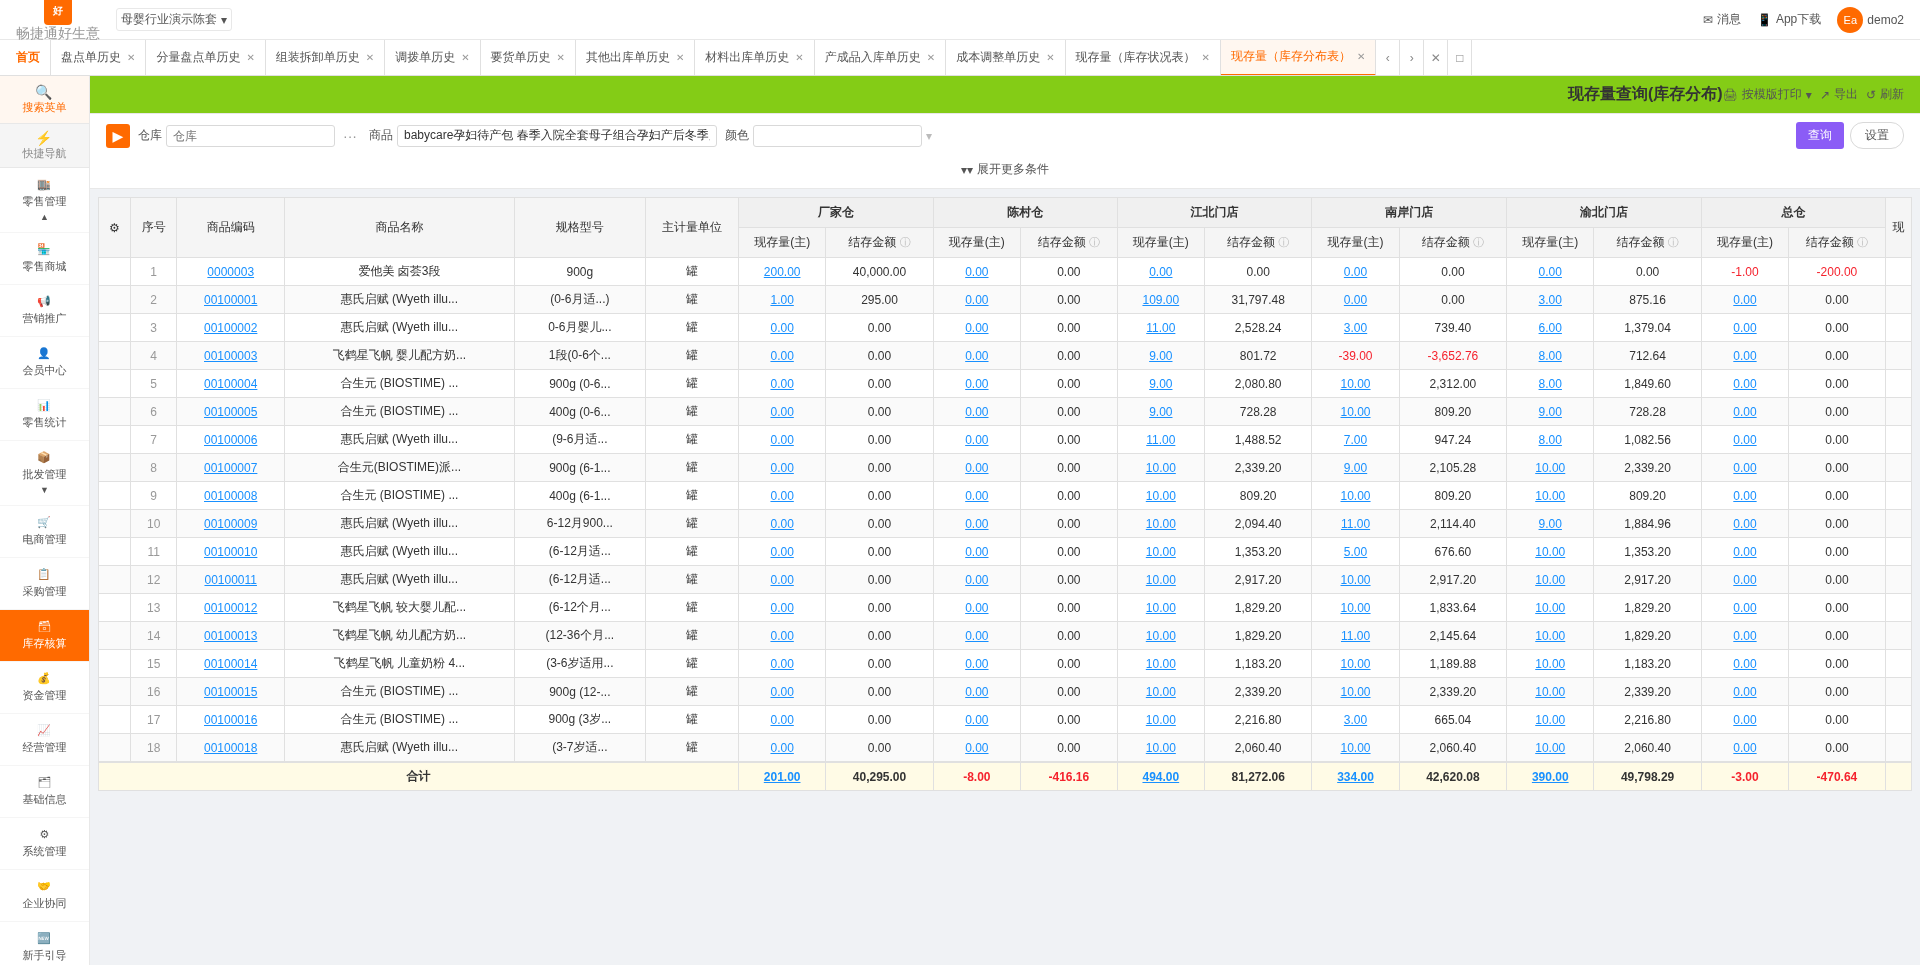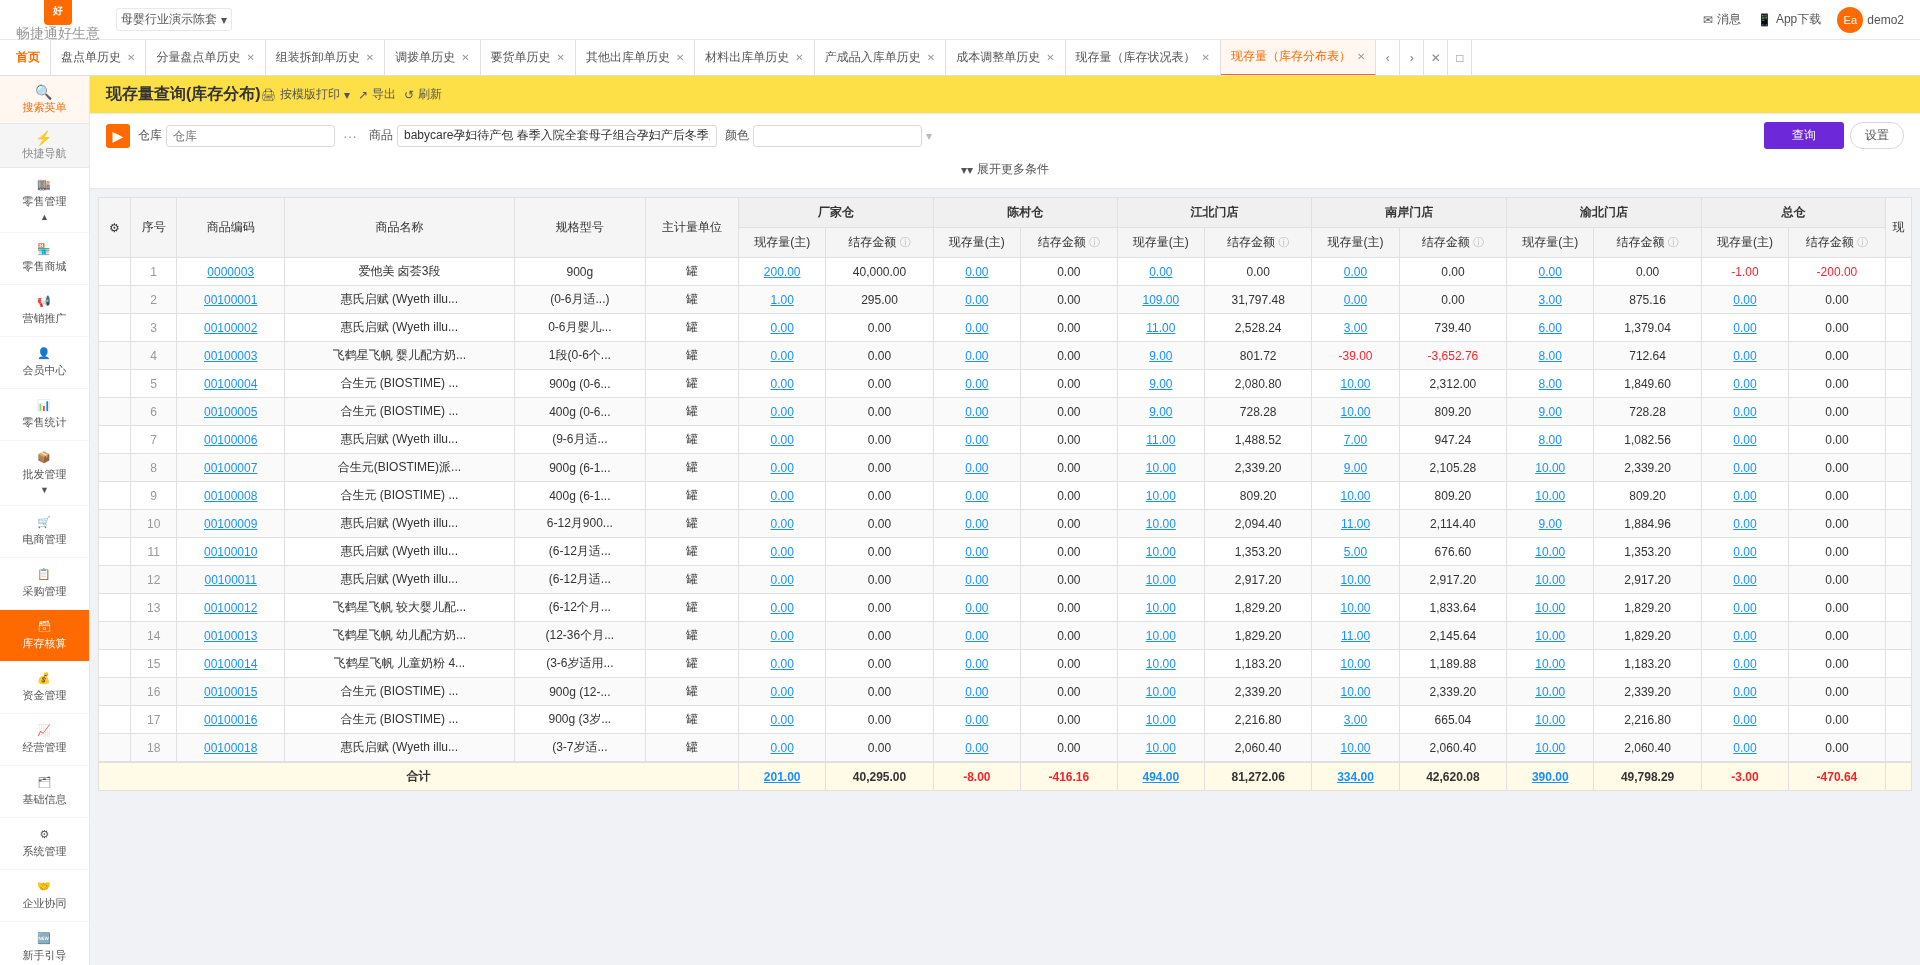--- a/index.html
+++ b/index.html
@@ -31,34 +31,34 @@
     .sidebar { width: 90px; background: #fff; border-right: 1px solid #e8e8e8; display: flex; flex-direction: column; flex-shrink: 0; overflow-y: auto; }
     .sidebar-item { display: flex; flex-direction: column; align-items: center; justify-content: center; padding: 10px 4px; cursor: pointer; color: #555; font-size: 11px; gap: 3px; border-bottom: 1px solid #f5f5f5; }
     .sidebar-item.active { background: #ff6a00; color: #fff; }
     .sidebar-search { background: #fff7f0; color: #ff6a00; font-size: 11px; padding: 8px 4px; text-align: center; border-bottom: 1px solid #e8e8e8; cursor: pointer; }
     .sidebar-nav { background: #f5f5f5; color: #888; font-size: 11px; padding: 6px 4px; text-align: center; border-bottom: 1px solid #e8e8e8; cursor: pointer; }
 
     
     .content { flex: 1; background: #f0f2f5; display: flex; flex-direction: column; overflow: hidden; }
 
     
-    .page-header { background: #fde047; padding: 8px 16px; display: flex; align-items: center; justify-content: flex-start; border-bottom: 1px solid #e8e8e8; }
+    .page-header { background: #84cc16; padding: 8px 16px; display: flex; align-items: center; justify-content: flex-end; border-bottom: 1px solid #e8e8e8; }
     .page-title { font-size: 16px; font-weight: bold; color: #333; }
     .page-header-actions { display: flex; align-items: center; gap: 8px; }
     .btn-action { display: flex; align-items: center; gap: 4px; font-size: 12px; color: #555; cursor: pointer; }
 
     
     .filter-bar { background: #fff; padding: 8px 16px; display: flex; align-items: center; gap: 8px; flex-wrap: wrap; border-bottom: 1px solid #e8e8e8; }
     .filter-expand-btn { width: 24px; height: 24px; background: #ff6a00; color: #fff; border: none; border-radius: 3px; cursor: pointer; font-size: 14px; display: flex; align-items: center; justify-content: center; flex-shrink: 0; }
     .filter-field { display: flex; align-items: center; gap: 4px; }
     .filter-label { font-size: 12px; color: #555; white-space: nowrap; }
     .filter-input { border: 1px solid #d9d9d9; border-radius: 3px; padding: 3px 6px; font-size: 12px; min-width: 80px; color: #333; }
     .filter-input-long { min-width: 320px; }
     .filter-dots { color: #999; font-size: 14px; cursor: pointer; padding: 0 4px; }
-    .btn-query { background: #6d28d9; color: #fff; border: none; border-radius: 3px; padding: 4px 28px; font-size: 12px; cursor: pointer; }
+    .btn-query { background: #8b5cf6; color: #fff; border: none; border-radius: 3px; padding: 4px 12px; font-size: 12px; cursor: pointer; }
     .btn-settings { background: #fff; color: #555; border: 1px solid #d9d9d9; border-radius: 13px; padding: 4px 14px; font-size: 12px; cursor: pointer; }
     .filter-more-row { width: 100%; display: flex; align-items: center; justify-content: center; padding: 2px 0; }
     .filter-more-btn { display: flex; align-items: center; gap: 4px; font-size: 12px; color: #555; cursor: pointer; background: none; border: none; }
 
     
     .table-area { flex: 1; overflow: auto; padding: 8px; }
     .data-table { width: 100%; border-collapse: collapse; background: #fff; font-size: 12px; }
     .data-table th { background: #f5f5f5; border: 1px solid #e0e0e0; padding: 6px 0; text-align: center; font-weight: normal; color: #333; white-space: nowrap; }
     .data-table td { border: 1px solid #e0e0e0; padding: 5px 8px; text-align: center; color: #333; white-space: nowrap; }
     .data-table tr:nth-child(even) td { background: #fafafa; }

